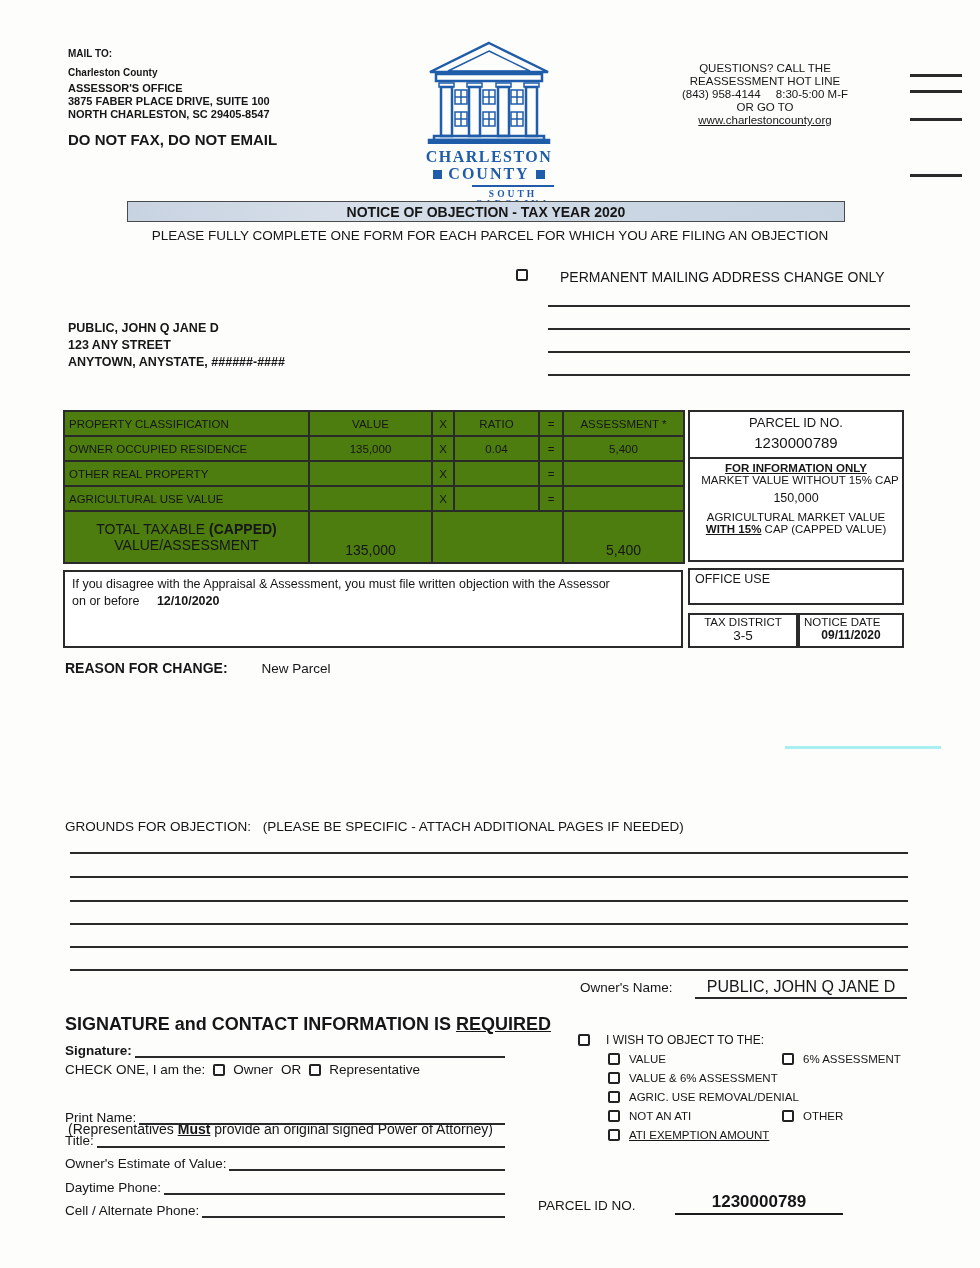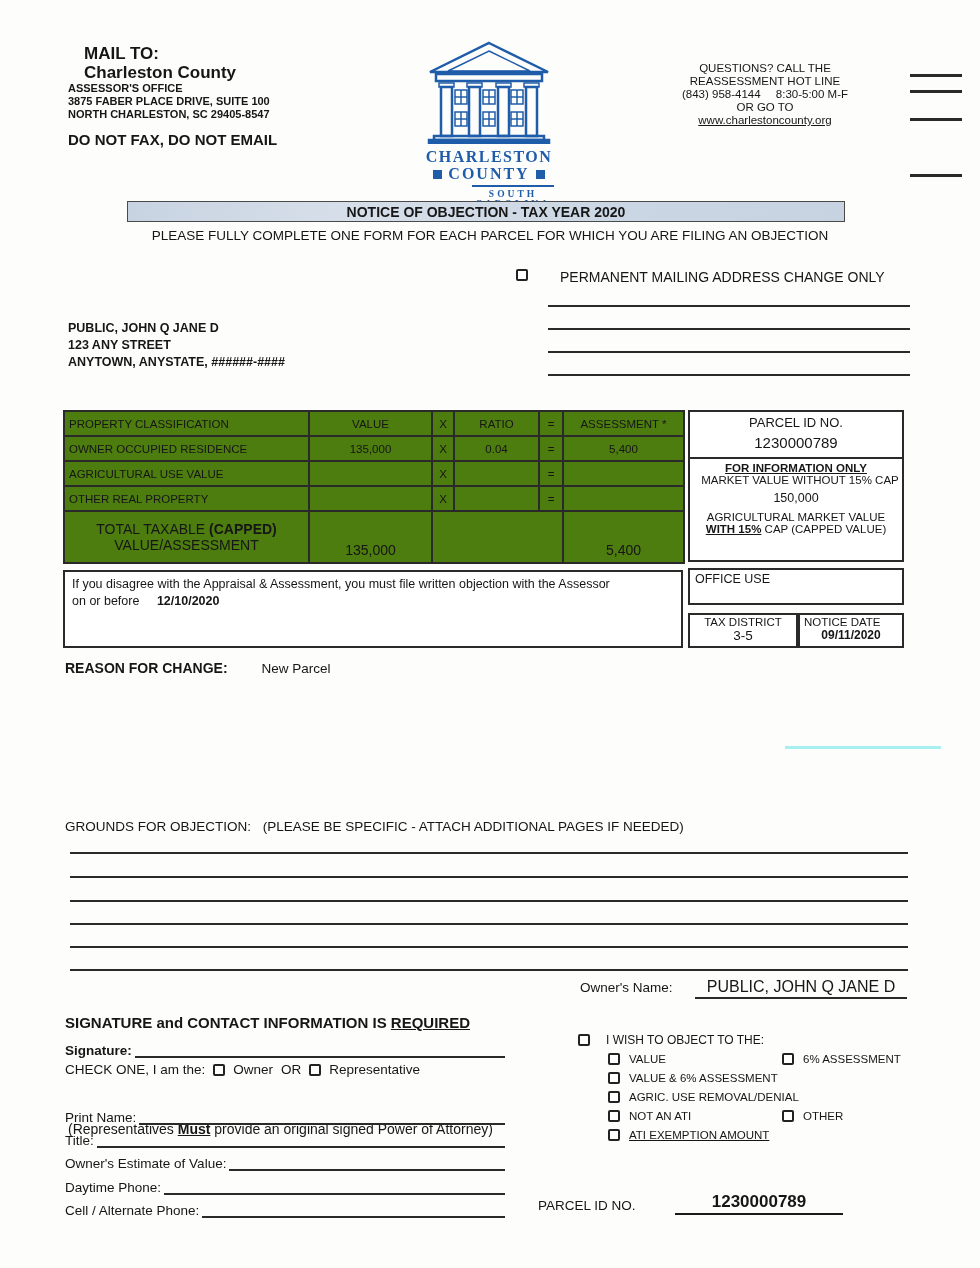--- a/index.html
+++ b/index.html
@@ -14,21 +14,21 @@
   .b { font-weight: bold; }
   .u { text-decoration: underline; }
   .line { position: absolute; border-bottom: 2px solid #2a2a2a; height: 0; }
   .cb {
     display: inline-block; width: 12px; height: 12px;
     border: 2px solid #222; border-radius: 2px; background: #fff;
     flex: 0 0 auto; vertical-align: middle;
   }
   
   .mailto { left: 68px; top: 44px; font-size: 11px; font-weight: bold; line-height: 13px; }
-  .mailto .big { font-size: 17px; line-height: 19px; margin-left: 16px; }
+  .mailto .big { font-size: 10px; line-height: 19px; }
   .donot { left: 68px; top: 131px; font-size: 15px; font-weight: bold; }
   .questions { left: 655px; top: 62px; width: 220px; text-align: center; font-size: 11.5px; line-height: 13px; }
   
   .logo { left: 424px; top: 40px; width: 130px; text-align: center; color: #1f5ca9; }
   .logo-text1 { font-family: "Liberation Serif", serif; font-weight: bold; font-size: 16px; letter-spacing: 1.5px; line-height: 17px; }
   .logo-text2 { font-family: "Liberation Serif", serif; font-weight: bold; font-size: 16px; letter-spacing: 2px; line-height: 18px; display: flex; align-items: center; justify-content: center; gap: 6px; }
   .logo-sq { width: 9px; height: 9px; background: #1f5ca9; display: inline-block; }
   .logo-text3 { font-family: "Liberation Serif", serif; font-weight: bold; font-size: 9.5px; letter-spacing: 3px; border-top: 2px solid #1f5ca9; margin-top: 2px; padding-top: 2px; margin-left: 48px; }
   
   .banner {
@@ -165,29 +165,29 @@
     </tr>
     <tr>
       <td>OWNER OCCUPIED RESIDENCE</td>
       <td class="c">135,000</td>
       <td class="c">X</td>
       <td class="c">0.04</td>
       <td class="c">=</td>
       <td class="c">5,400</td>
     </tr>
     <tr>
+      <td>OTHER REAL PROPERTY</td>
+      <td class="c"></td>
+      <td class="c">X</td>
+      <td class="c"></td>
+      <td class="c">=</td>
+      <td class="c"></td>
+    </tr>
+    <tr>
       <td>AGRICULTURAL USE VALUE</td>
-      <td class="c"></td>
-      <td class="c">X</td>
-      <td class="c"></td>
-      <td class="c">=</td>
-      <td class="c"></td>
-    </tr>
-    <tr>
-      <td>OTHER REAL PROPERTY</td>
       <td class="c"></td>
       <td class="c">X</td>
       <td class="c"></td>
       <td class="c">=</td>
       <td class="c"></td>
     </tr>
     <tr>
       <td class="tot">
         <div>
           <span>TOTAL TAXABLE </span><b>(CAPPED)</b>
@@ -249,21 +249,21 @@
   <div class="line" style="left:70px; top:852px; width:838px;"></div>
   <div class="line" style="left:70px; top:876px; width:838px;"></div>
   <div class="line" style="left:70px; top:900px; width:838px;"></div>
   <div class="line" style="left:70px; top:923px; width:838px;"></div>
   <div class="line" style="left:70px; top:946px; width:838px;"></div>
   <div class="line" style="left:70px; top:969px; width:838px;"></div>
 
   <div class="abs" style="left:580px; top:980px; font-size:13.5px;">Owner's Name:</div>
   <div class="abs" style="left:695px; top:978px; width:212px; border-bottom:2px solid #2a2a2a; text-align:center; font-size:16px; padding-bottom:1px;">PUBLIC,  JOHN Q  JANE D</div>
 
-  <div class="abs b" style="left:65px; top:1014px; font-size:15px;">
+  <div class="abs b" style="left:65px; top:1014px; font-size:18px;">
     <span>SIGNATURE and CONTACT INFORMATION IS </span><span class="u">REQUIRED</span>
   </div>
 
   <div class="field-row" style="left:65px; top:1038px; width:440px;">
     <span class="b">Signature:</span>
     <div class="fill"></div>
   </div>
 
   <div class="abs" style="left:65px; top:1062px; display:flex; align-items:center; font-size:13.5px; gap:8px;">
     <span>CHECK ONE, I am the:</span>

